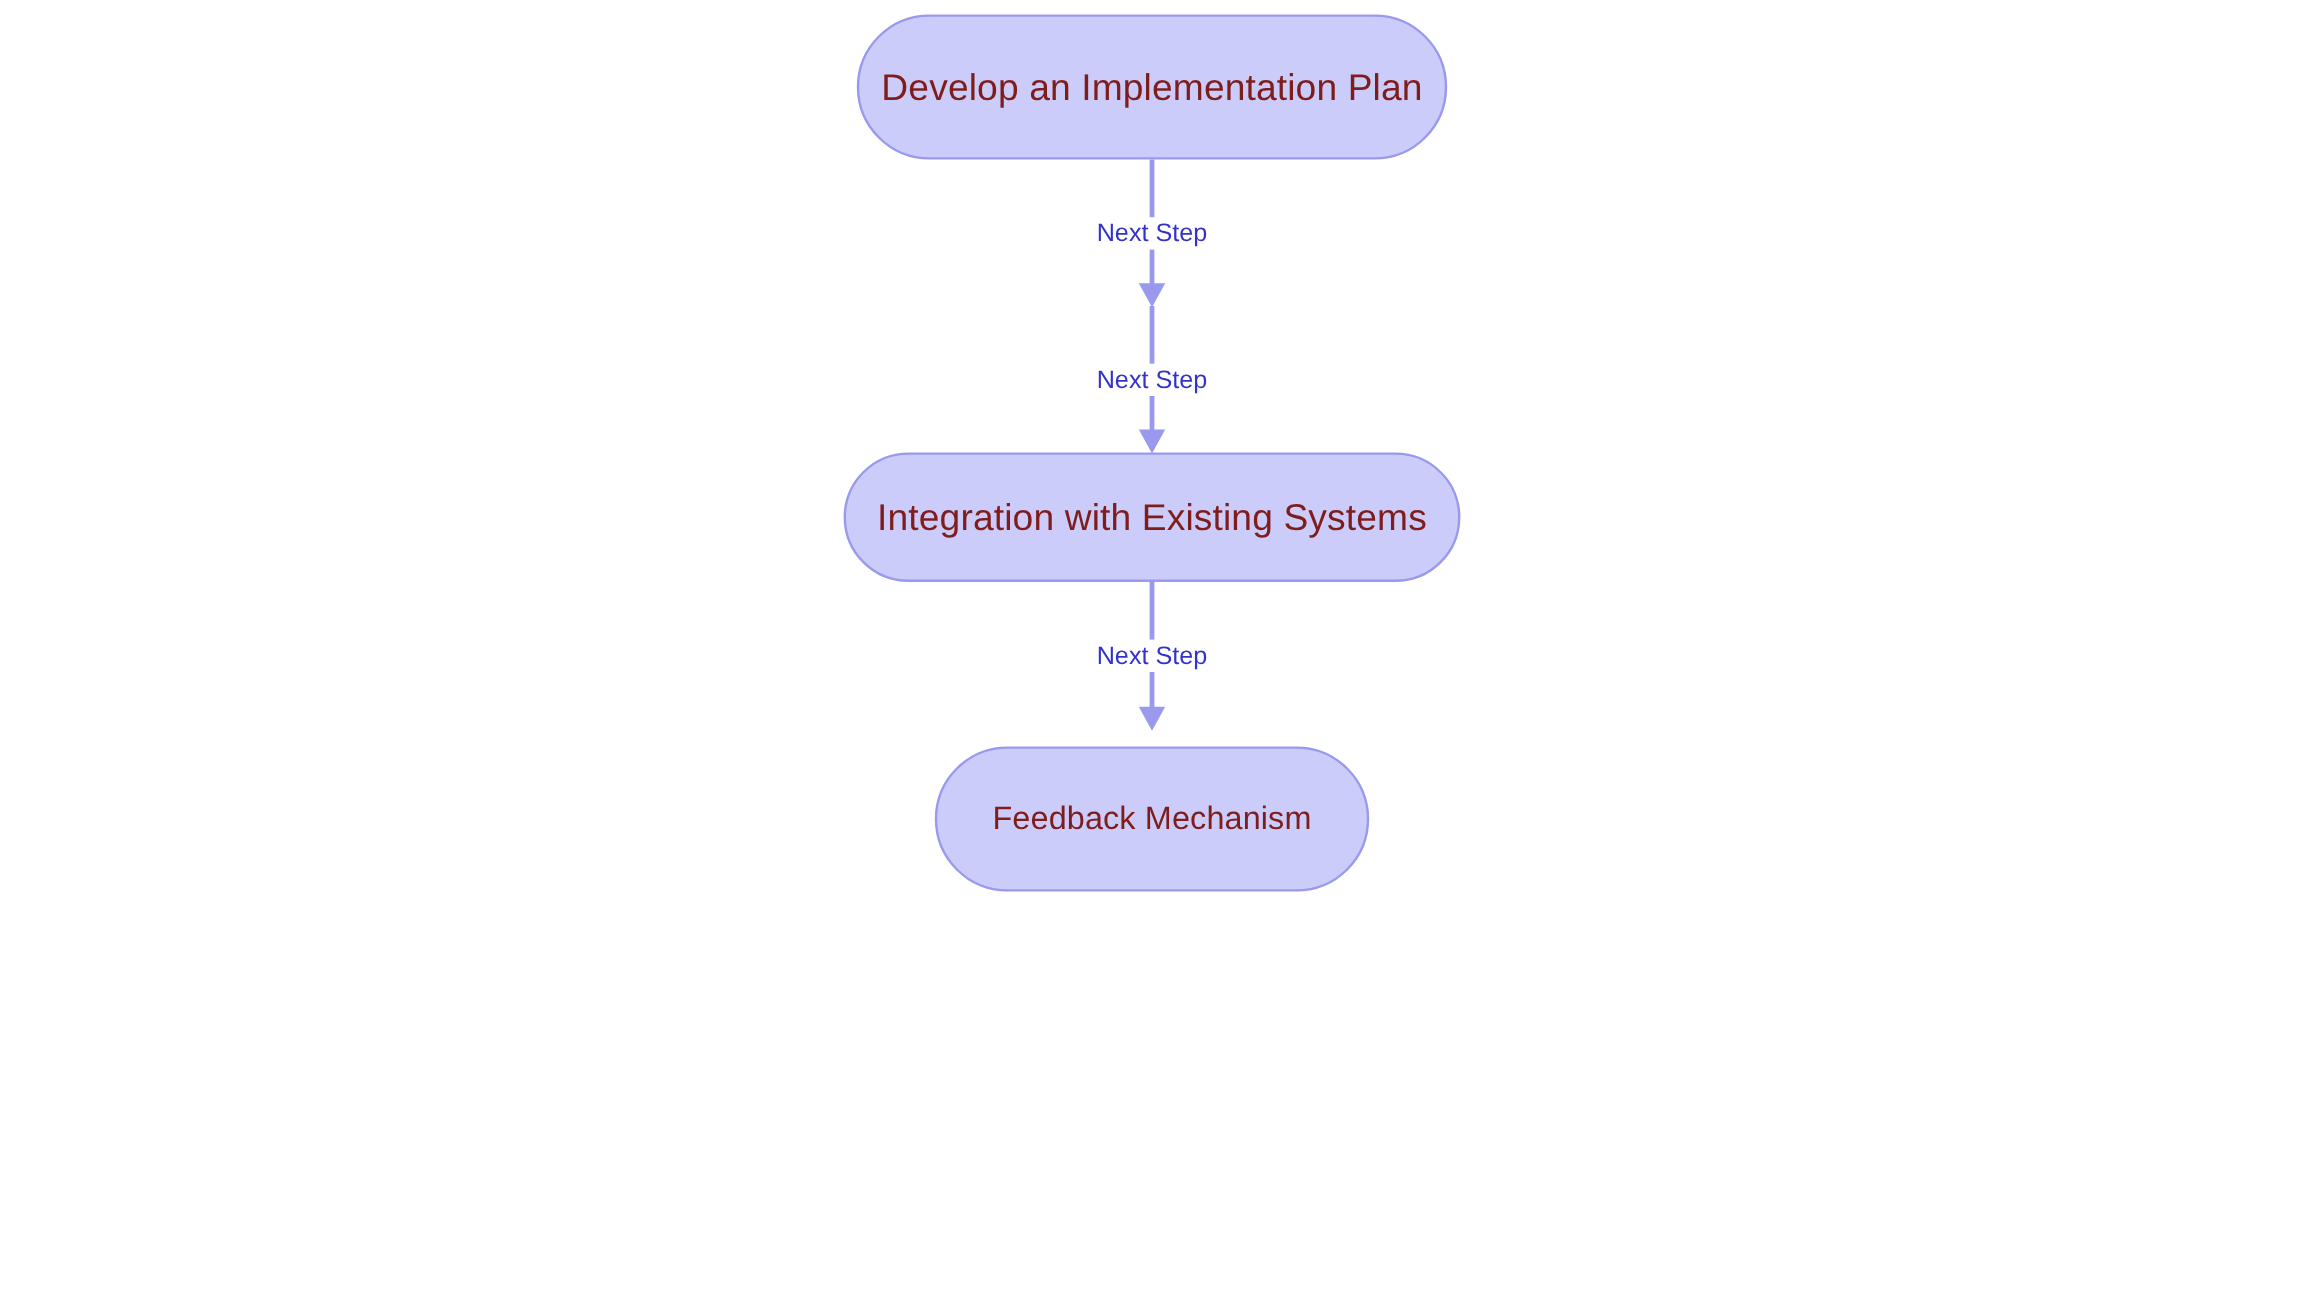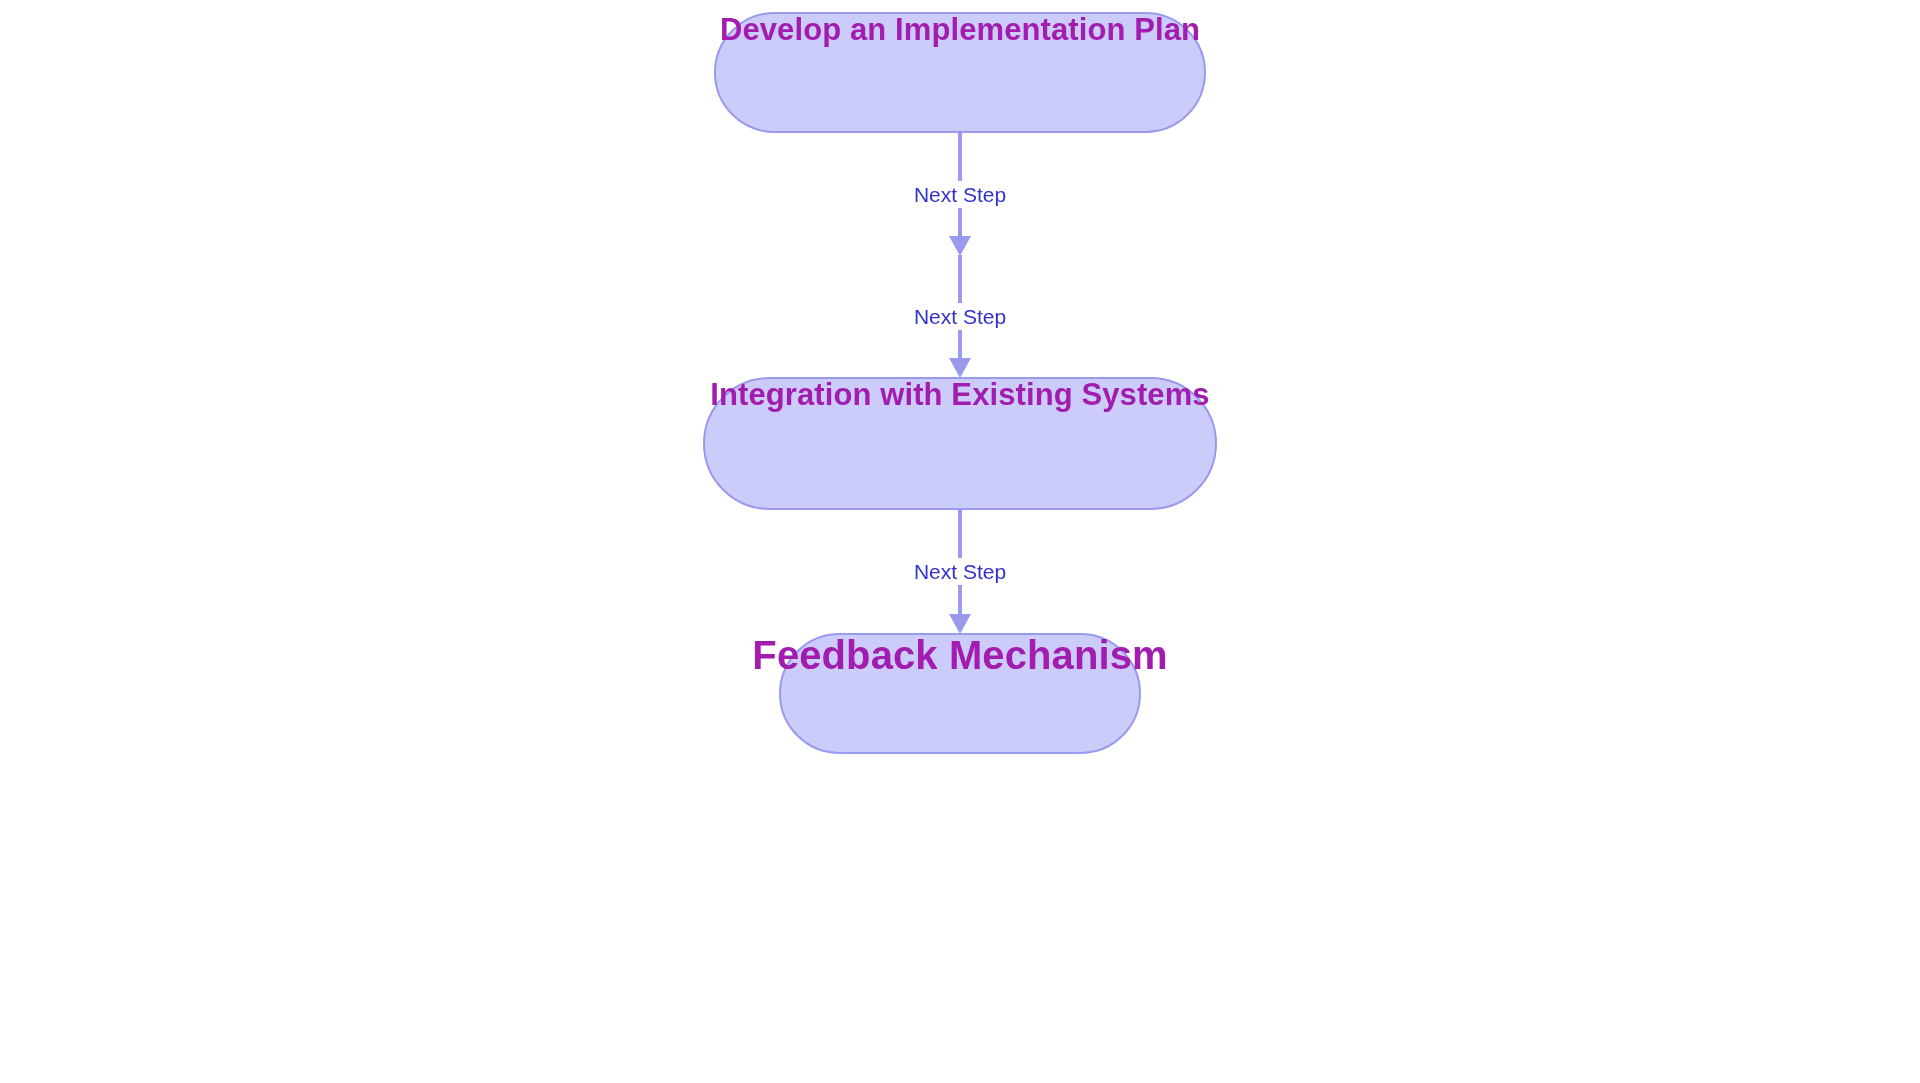--- a/index.html
+++ b/index.html
@@ -32,40 +32,40 @@
     flex-direction: column;
     align-items: center;
   }
 
   
   .node {
     box-sizing: border-box;
     background: #ccccfa;
     border: 2px solid #9999ee;
     border-radius: 999px;
-    color: #a21caf;
+    color: #7f1d1d;
     display: flex;
-    align-items: flex-start;
+    align-items: center;
     justify-content: center;
     text-align: center;
     white-space: nowrap;
-    font-weight: 700;
+    font-weight: 400;
     letter-spacing: 0.1px;
     flex: none;
   }
 
   .node-label {
     display: block;
     line-height: 1;
   }
 
   .node-1 { width: 492px; height: 121px; font-size: 31px; margin-top: 12px; }
   .node-2 { width: 306px; height: 121px; font-size: 31px; }
-  .node-3 { width: 514px; height: 133px; font-size: 31px; }
-  .node-4 { width: 362px; height: 121px; font-size: 40px; }
+  .node-3 { width: 514px; height: 108px; font-size: 31px; }
+  .node-4 { width: 362px; height: 121px; font-size: 27px; margin-top: 14px; }
 
   
   .edge {
     position: relative;
     width: 260px;
     flex: none;
     display: flex;
     align-items: center;
     justify-content: center;
   }

